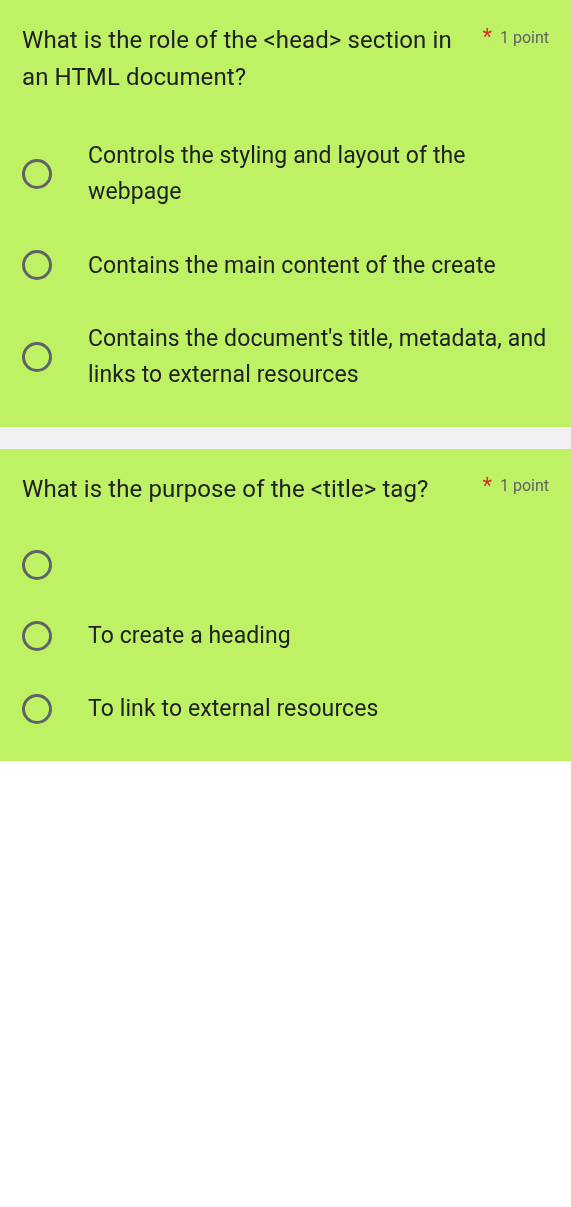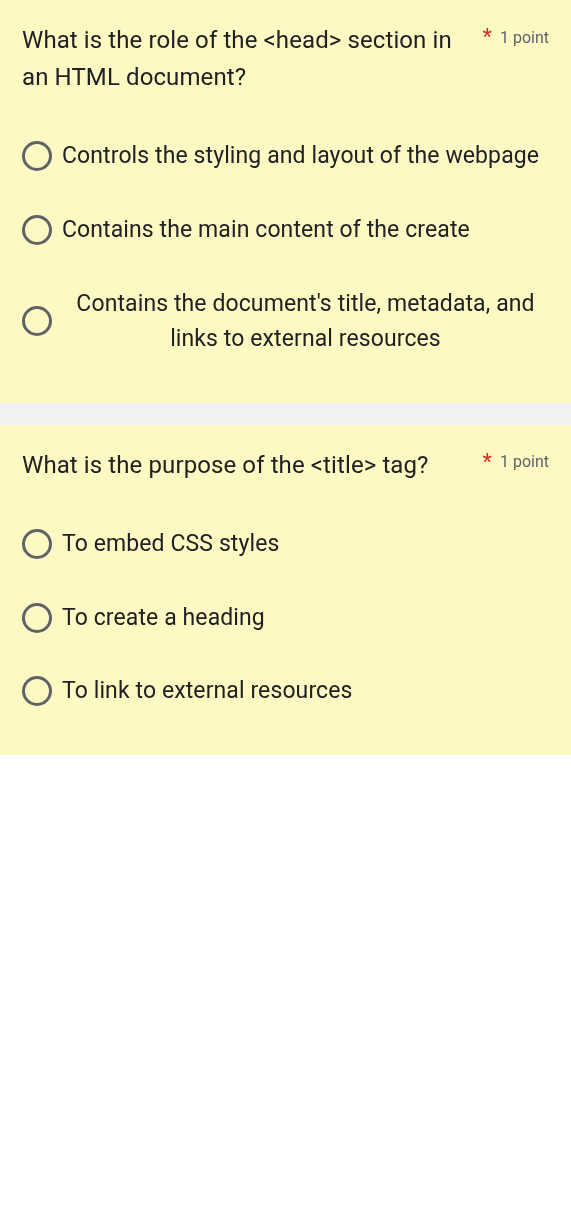--- a/index.html
+++ b/index.html
@@ -3,22 +3,22 @@
 <meta charset="utf-8">
 <style>
   * { box-sizing: border-box; margin: 0; padding: 0; }
   body {
     font-family: Roboto, Arial, sans-serif;
     background: #fff;
     width: 571px;
     color: #202124;
   }
   .question-card {
-    background: #fef9c3;
-    padding: 22px 22px 46px 22px;
+    background: #bef264;
+    padding: 22px 22px 34px 22px;
   }
   .question-header {
     display: flex;
     align-items: flex-start;
     justify-content: space-between;
     gap: 16px;
     margin-bottom: 42px;
   }
   .question-text {
     font-size: 24px;
@@ -45,23 +45,22 @@
     font-size: 16px;
   }
   .options {
     display: flex;
     flex-direction: column;
     gap: 38px;
   }
   .option-row {
     display: flex;
     align-items: center;
-    gap: 10px;
+    gap: 36px;
     cursor: pointer;
-    text-align: center;
   }
   .radio-circle {
     width: 30px;
     height: 30px;
     border: 3px solid #5f6368;
     border-radius: 50%;
     flex-shrink: 0;
   }
   .option-label {
     font-size: 23px;
@@ -107,21 +106,20 @@
   <div class="question-header">
     <div class="question-text">What is the purpose of the &lt;title&gt; tag?</div>
     <div class="points-wrap">
       <span class="required-asterisk">*</span>
       <span class="points-text">1 point</span>
     </div>
   </div>
   <div class="options">
     <label class="option-row">
       <span class="radio-circle"></span>
-      <span class="option-label">To embed CSS styles</span>
     </label>
     <label class="option-row">
       <span class="radio-circle"></span>
       <span class="option-label">To create a heading</span>
     </label>
     <label class="option-row">
       <span class="radio-circle"></span>
       <span class="option-label">To link to external resources</span>
     </label>
   </div>

